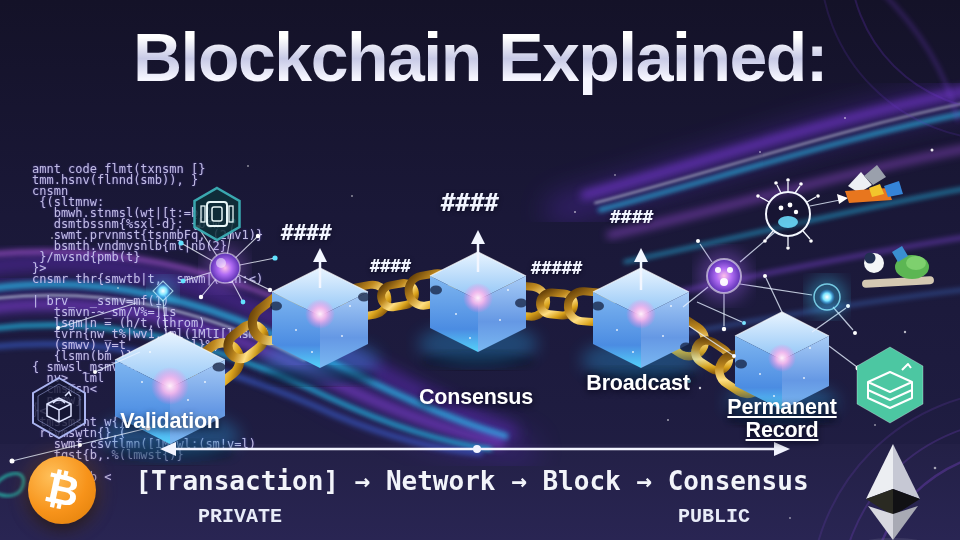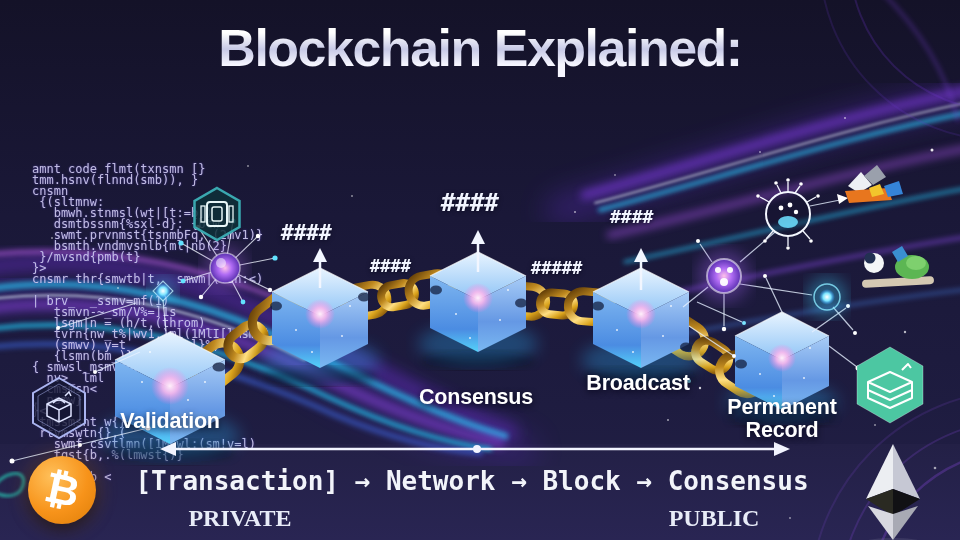--- a/index.html
+++ b/index.html
@@ -10,30 +10,30 @@
     background:linear-gradient(180deg,#232046,#292553);z-index:0;}
   svg.lay{position:absolute;left:0;top:0;z-index:1;}
   svg.art{z-index:3;}
   .code{position:absolute;left:32px;top:164px;margin:0;z-index:2;
     font-family:"DejaVu Sans Mono",monospace;font-size:12px;line-height:11px;
     color:#cfcaf0;opacity:.92;white-space:pre;text-shadow:0 0 2px rgba(100,80,200,.8);}
   .title,.subtitle{position:absolute;left:0;width:960px;text-align:center;z-index:4;
     font-weight:800;letter-spacing:-1.5px;
     background:linear-gradient(180deg,#ffffff 25%,#c7c9e6 52%,#f6f6ff 78%);
     -webkit-background-clip:text;background-clip:text;color:transparent;}
-  .title{top:18px;font-size:52px;}
+  .title{top:18px;font-size:68px;}
   .subtitle{top:102px;font-size:44px;letter-spacing:-1px;}
   .stage-label{position:absolute;z-index:4;color:#fff;font-weight:700;font-size:21.5px;
     text-align:center;letter-spacing:-.2px;text-shadow:0 2px 6px rgba(0,0,20,.75);}
   .hash{position:absolute;z-index:4;color:#f2f5ff;font-family:"DejaVu Sans Mono",monospace;
     font-weight:700;font-style:italic;text-shadow:0 1px 4px rgba(0,0,20,.6);}
   .flow{position:absolute;top:466px;left:-8px;width:960px;text-align:center;z-index:4;
     font-family:"DejaVu Sans Mono",monospace;font-size:26px;font-weight:700;color:#f2f4fa;}
   .scope{position:absolute;top:505px;z-index:4;width:160px;text-align:center;
-    font-family:Liberation Serif, serif;font-size:24px;font-weight:700;color:#e8ecf8;}
+    font-family:Liberation Mono, monospace;font-size:20px;font-weight:700;color:#e8ecf8;}
   .btc{position:absolute;left:28px;top:456px;width:68px;height:68px;border-radius:50%;z-index:4;
     background:radial-gradient(circle at 35% 30%,#ffc05a,#f7931a 55%,#dd7d08);
     box-shadow:0 6px 16px rgba(0,0,0,.55),0 0 22px rgba(247,147,26,.3);
     display:flex;align-items:center;justify-content:center;}
   .btc span{font-family:"DejaVu Sans",sans-serif;font-size:42px;font-weight:700;color:#fff;
     transform:rotate(12deg);line-height:1;}
 </style>
 </head>
 <body>
 
@@ -485,21 +485,21 @@
 
   <div class="hash" style="left:281px;top:221px;font-size:21px;">####</div>
   <div class="hash" style="left:370px;top:256px;font-size:17px;">####</div>
   <div class="hash" style="left:441px;top:189px;font-size:24px;">####</div>
   <div class="hash" style="left:531px;top:258px;font-size:17px;">#####</div>
   <div class="hash" style="left:610px;top:206px;font-size:18px;">####</div>
 
   <div class="stage-label" style="left:90px;top:409px;width:160px;">Validation</div>
   <div class="stage-label" style="left:396px;top:385px;width:160px;">Consensus</div>
   <div class="stage-label" style="left:558px;top:371px;width:160px;">Broadcast</div>
-  <div class="stage-label" style="left:717px;top:396px;width:130px;line-height:1.05;">Permanent Record</div>
+  <div class="stage-label" style="left:717px;top:396px;width:130px;line-height:1.05;text-decoration:underline;">Permanent Record</div>
 
   <div class="flow">[Transaction] → Network → Block → Consensus</div>
   <div class="scope" style="left:160px;">PRIVATE</div>
   <div class="scope" style="left:634px;">PUBLIC</div>
 
   <div class="btc">
     <span>₿</span>
   </div>
 
 </div>

